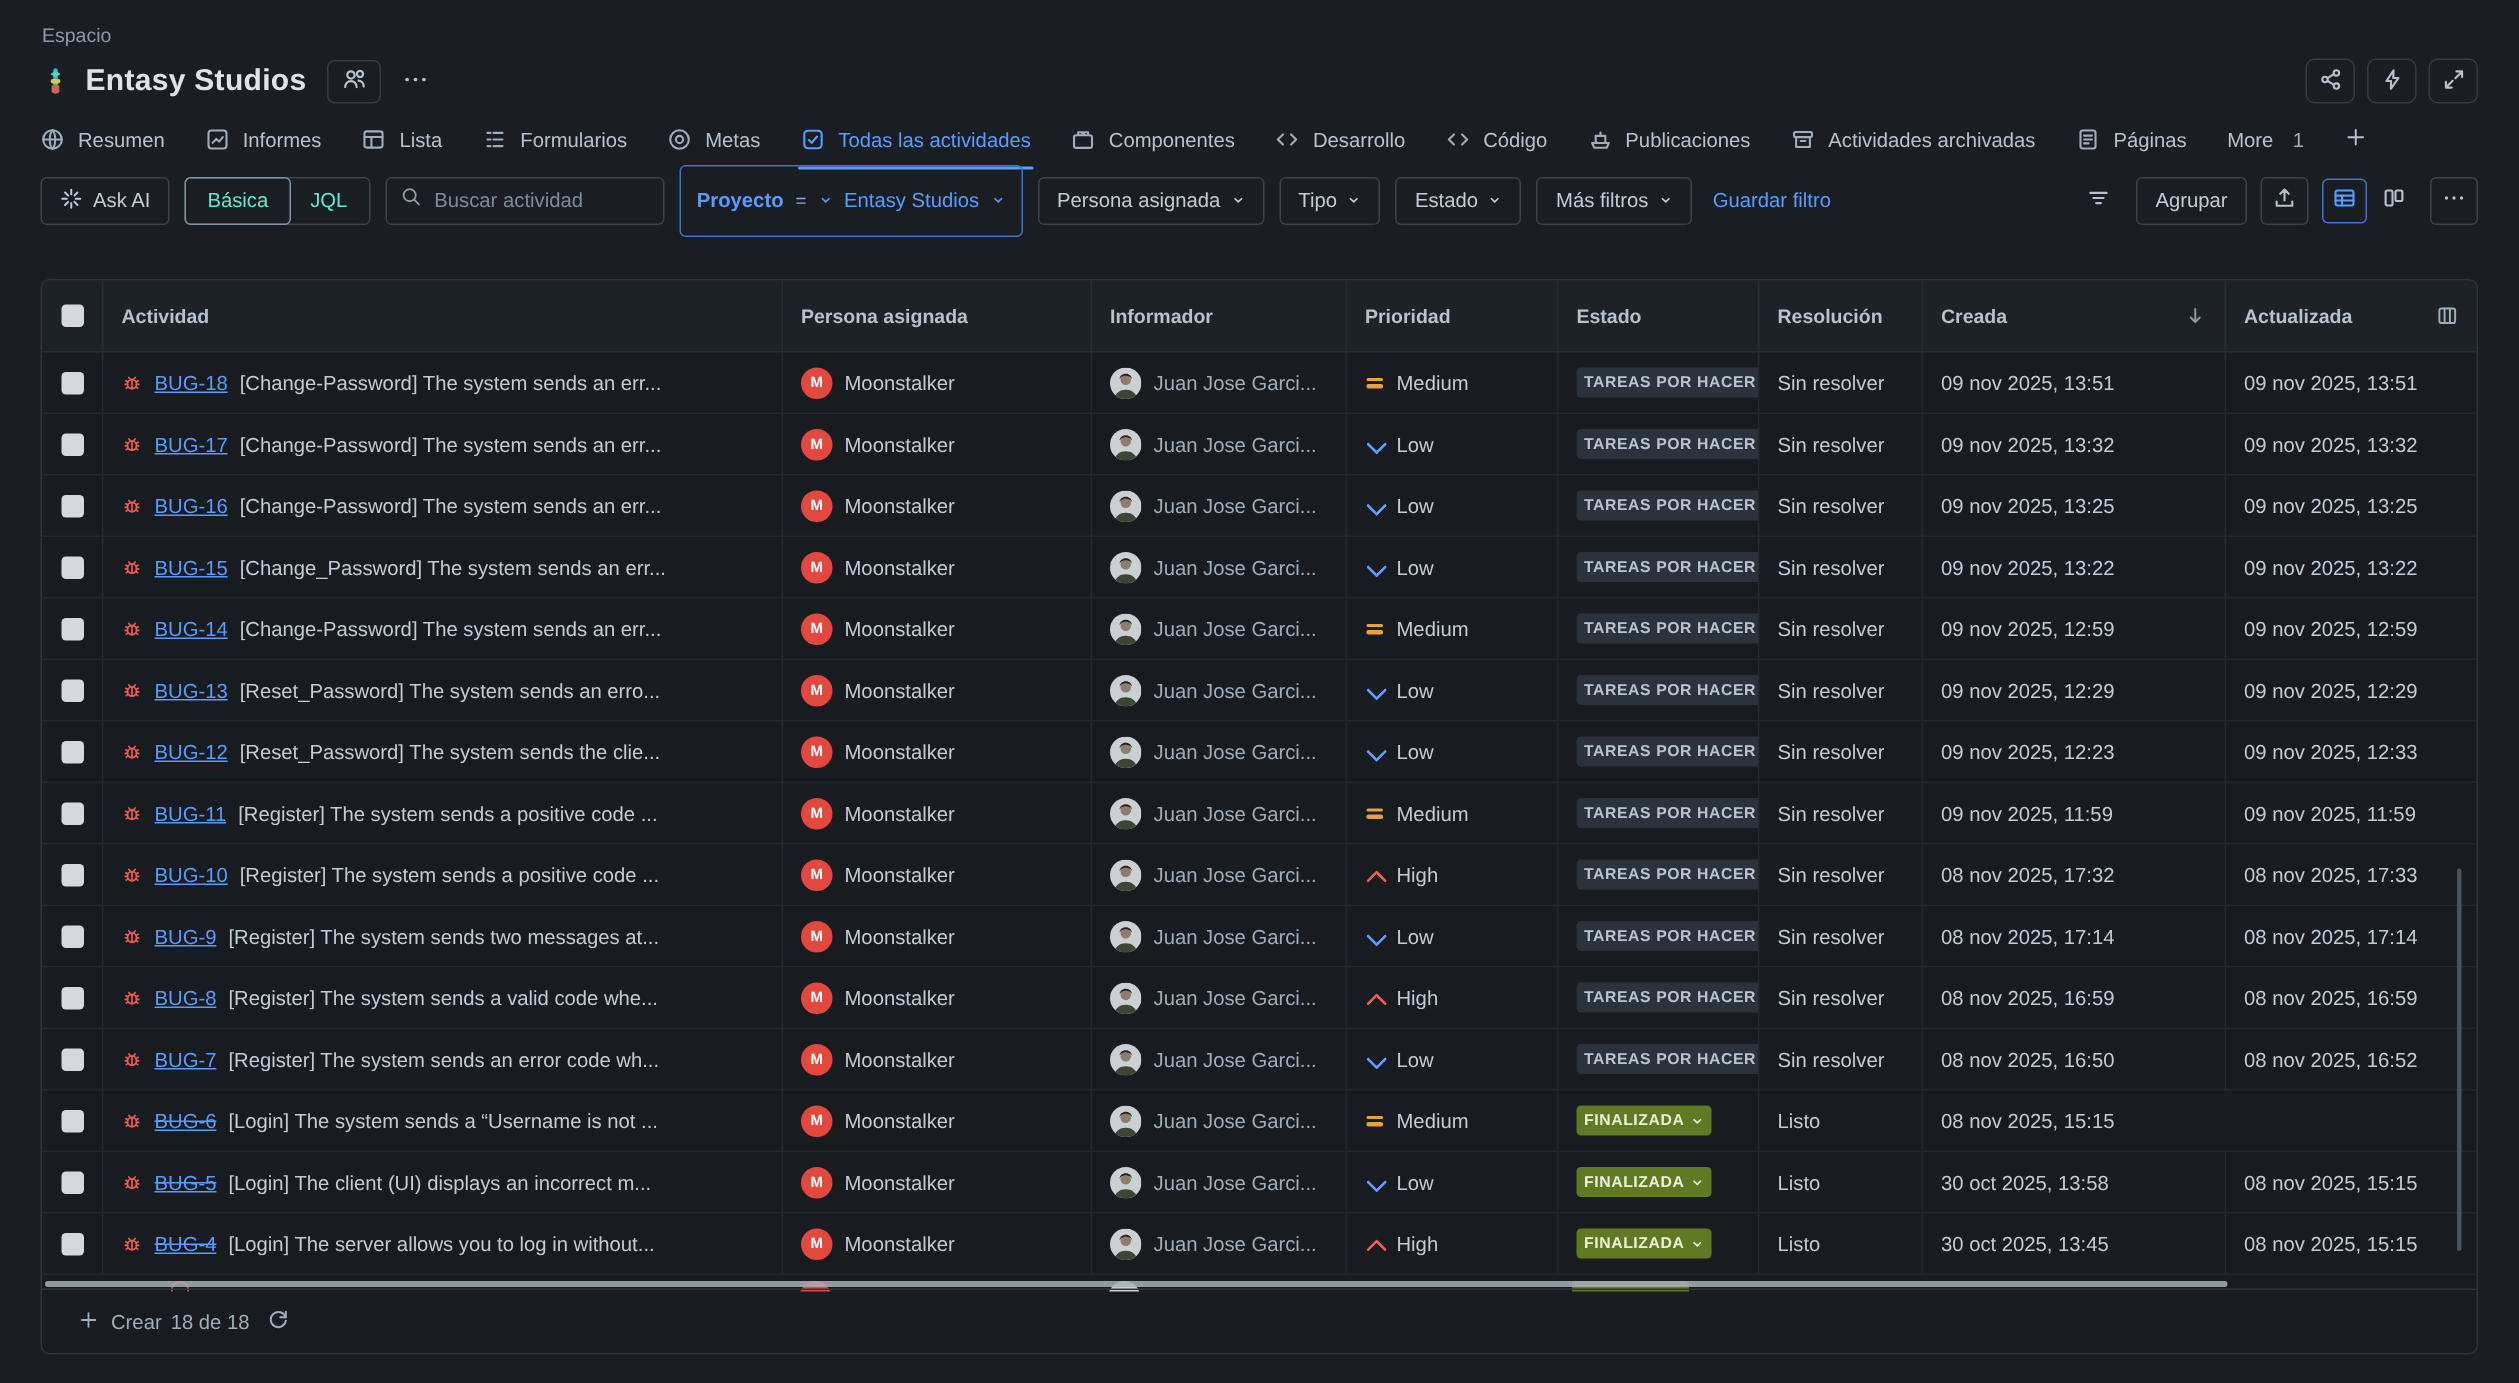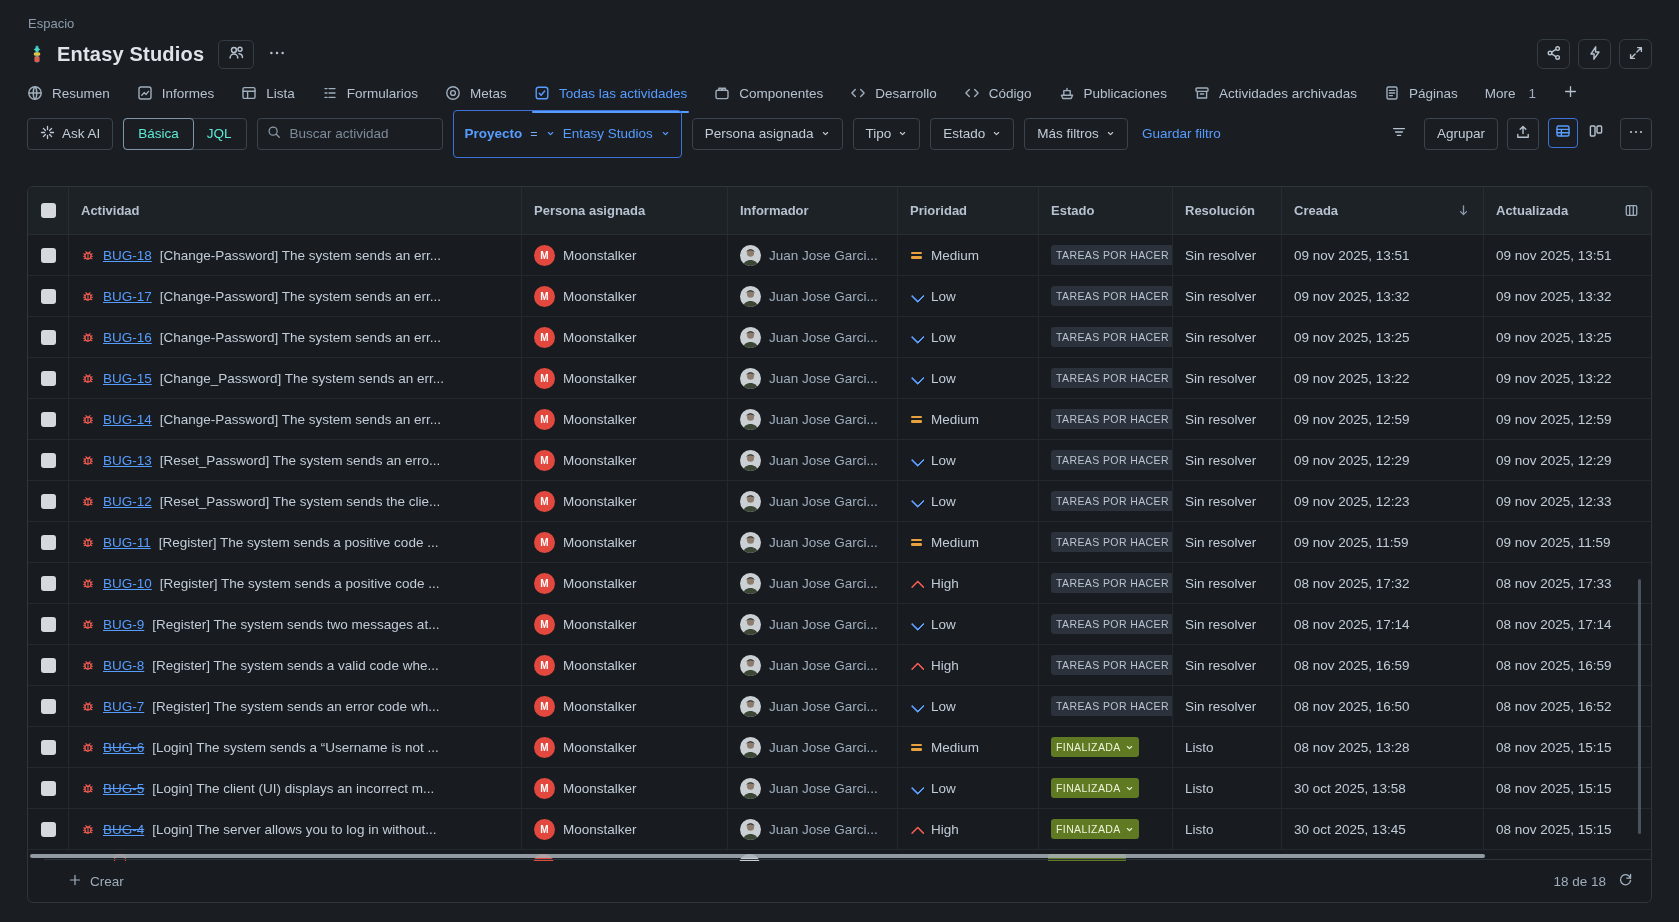--- a/index.html
+++ b/index.html
@@ -40,21 +40,21 @@
   .seg.active{border-color:#8095a7}
   .search{height:32px;width:186px;display:flex;align-items:center;gap:7px;padding:0 9px;
     border:1px solid #3b434c;border-radius:4px;color:#8c9bab}
   .search input{flex:1;min-width:0;background:transparent;border:none;outline:none;color:#c2ccd6;font-size:13.5px;font-family:inherit}
   .search input::placeholder{color:#7e8b9a}
   .chip{height:48px;display:inline-flex;align-items:center;gap:8px;padding:0 11px;
     border:1px solid #3d72d8;border-radius:4px;color:#579dff;font-size:13.5px;cursor:pointer;white-space:nowrap}
   .chip .f{font-weight:700}
   .chip .op{font-size:12.5px;color:#7fa9f4}
   .save-link{background:transparent;border:none;color:#579dff;font-size:13.5px;cursor:pointer;padding:0 4px;white-space:nowrap}
-  .filter-right{margin-left:auto;display:flex;align-items:flex-start;gap:9px}
+  .filter-right{margin-left:auto;display:flex;align-items:center;gap:9px}
   .icon-only{width:32px;height:32px;display:flex;align-items:center;justify-content:center;background:transparent;
     border:1px solid #3b434c;border-radius:4px;color:#b6c2cf;cursor:pointer}
   .icon-only.noborder{border-color:transparent}
   .view-toggle{display:flex;align-items:center;gap:3px}
   .view-toggle .icon-only{width:30px;height:30px}
   .view-toggle .active{border-color:#3d72d8;color:#579dff}
 
   
   .panel{position:absolute;left:27px;top:186px;right:27px;bottom:19px;background:#181c21;
     border:1px solid #2e353c;border-radius:6px;overflow:hidden}
@@ -77,34 +77,34 @@
   .av-p{width:21px;height:21px;border-radius:50%;overflow:hidden;display:inline-flex;flex:0 0 21px}
   .nm{overflow:hidden}
   .pri{width:13px;height:13px;position:relative;display:inline-block;flex:0 0 13px}
   .pri.medium::before,.pri.medium::after{content:"";position:absolute;left:1px;width:11px;height:2.6px;border-radius:1.2px;background:var(--pm)}
   .pri.medium::before{top:3px}.pri.medium::after{top:7.6px}
   .pri.low::before{content:"";position:absolute;top:1.5px;left:2.5px;width:7.5px;height:7.5px;
     border-right:2.6px solid var(--pl);border-bottom:2.6px solid var(--pl);border-radius:1px;transform:rotate(45deg)}
   .pri.high::before{content:"";position:absolute;top:5px;left:2.5px;width:7.5px;height:7.5px;
     border-left:2.6px solid var(--ph);border-top:2.6px solid var(--ph);border-radius:1px;transform:rotate(45deg)}
   .badge{display:inline-flex;align-items:center;gap:4px;padding:4px 5px;border-radius:3px;
-    font-size:10.5px;font-weight:400;letter-spacing:.4px;cursor:pointer;white-space:nowrap}
+    font-size:10.5px;font-weight:700;letter-spacing:.4px;cursor:pointer;white-space:nowrap}
   .badge.todo{background:var(--todo-bg);color:var(--todo-tx)}
   .badge.done{background:var(--done-bg);color:var(--done-tx)}
   .sort-ic{margin-left:auto;color:#8c9bab;display:flex}
   .colcfg{margin-left:auto;color:#9fadbc;display:flex;cursor:pointer}
 
   .partial-row{position:absolute;left:0;right:0;top:663px;height:11px;overflow:hidden;border-top:0}
   .partial-row .sliver{position:absolute;top:4px}
   .hscroll{position:absolute;left:0;right:0;top:666px;height:5px}
   .hscroll .thumb{position:absolute;left:2px;top:1px;height:3.5px;width:1455px;border-radius:2px;background:#a8b0b9;opacity:.85}
   .vscroll{position:absolute;right:10px;top:392px;width:3px;height:255px;border-radius:2px;background:#58626d;opacity:.8}
 
-  .tfoot{position:absolute;left:16px;right:0;bottom:0;height:43px;border-top:1px solid #2e353c;
-    display:flex;align-items:center;justify-content:space-between;padding:0 18px;color:#9fadbc;font-size:13.5px}
+  .tfoot{position:absolute;left:0;right:0;bottom:0;height:43px;border-top:1px solid #2e353c;
+    display:flex;align-items:center;justify-content:flex-start;padding:0 18px;color:#9fadbc;font-size:13.5px}
   .create-btn{display:flex;align-items:center;gap:8px;background:transparent;border:none;color:#9fadbc;
     font-size:13.5px;cursor:pointer;font-family:inherit}
   .count-area{display:flex;align-items:center;gap:12px}
   .refresh-btn{background:transparent;border:none;color:#9fadbc;cursor:pointer;display:flex;padding:0}
 </style>
 </head>
 <body>
 
 <div class="app">
 
@@ -994,23 +994,20 @@
           </div>
           <div class="c">
             <span class="badge done">FINALIZADA<svg width="9" height="9" viewBox="0 0 16 16" fill="none" stroke="currentColor" stroke-width="2" stroke-linecap="round" stroke-linejoin="round">
                 <path d="M4.2 6.2L8 10l3.8-3.8"></path>
               </svg></span>
           </div>
           <div class="c">
             <span class="nm">Listo</span>
           </div>
           <div class="c">
-            <span class="nm">08 nov 2025, 13:28</span>
-          </div>
-          <div class="c">
             <span class="nm">08 nov 2025, 15:15</span>
           </div>
         </div>
         <div class="row grid done">
           <div class="c sel">
             <span class="cb"></span>
           </div>
           <div class="c">
             <span class="bug">
               <svg width="14" height="14" viewBox="0 0 16 16" fill="none" stroke="currentColor" stroke-width="1.3" stroke-linecap="round">

